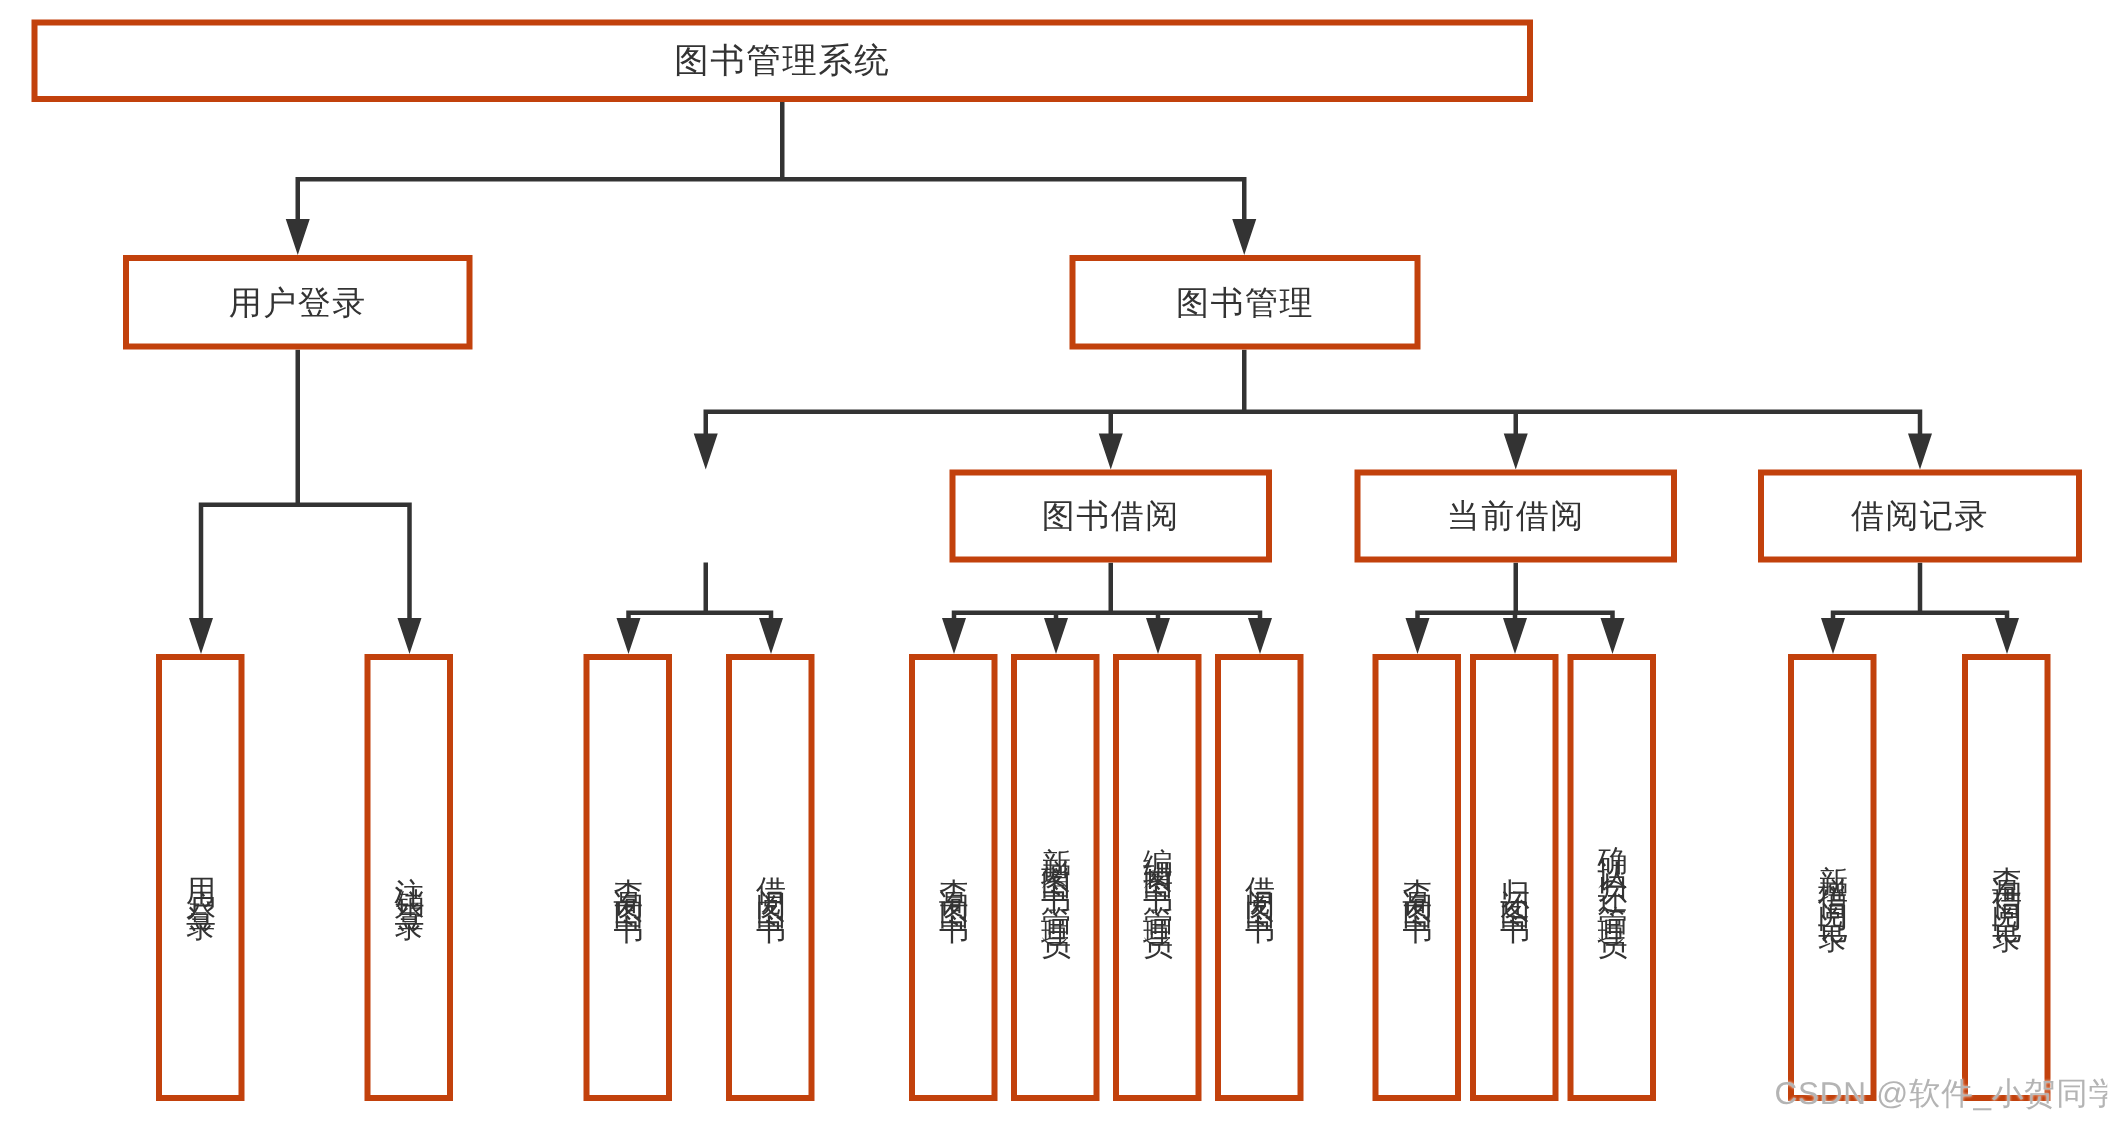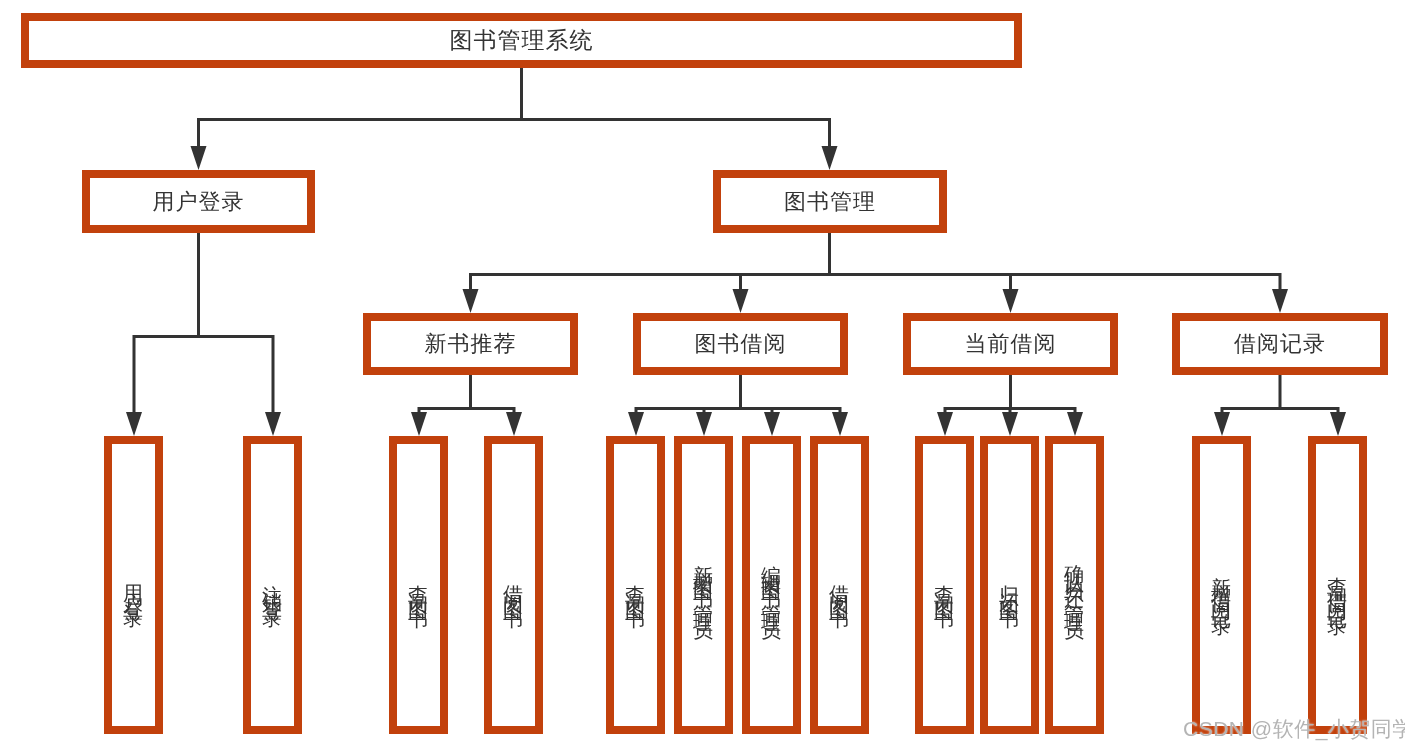--- a/index.html
+++ b/index.html
@@ -7,21 +7,21 @@
     position:relative;
     width:1405px;height:747px;
     background:#ffffff;
     font-family:"Liberation Sans",sans-serif;
     overflow:hidden;
   }
   #wires{position:absolute;left:0;top:0;z-index:0;}
   .box{
     position:absolute;
     box-sizing:border-box;
-    border:8px solid #c2410c;
+    border:4px solid #c2410c;
     background:#ffffff;
     display:flex;
     align-items:center;
     justify-content:center;
     color:#333333;
     z-index:1;
   }
   .hlabel{
     font-size:22px;
     letter-spacing:1px;
@@ -91,23 +91,20 @@
     <span class="hlabel">图书管理系统</span>
   </div>
 
   <div class="box" style="left:82px;top:170px;width:233px;height:63px;">
     <span class="hlabel">用户登录</span>
   </div>
   <div class="box" style="left:713px;top:170px;width:234px;height:63px;font-family:Liberation Mono, monospace;">
     <span class="hlabel">图书管理</span>
   </div>
 
-  <div class="box" style="left:363px;top:313px;width:215px;height:62px;">
-    <span class="hlabel">新书推荐</span>
-  </div>
   <div class="box" style="left:903px;top:313px;width:215px;height:62px;">
     <span class="hlabel">当前借阅</span>
   </div>
   <div class="box" style="left:633px;top:313px;width:215px;height:62px;">
     <span class="hlabel">图书借阅</span>
   </div>
   <div class="box" style="left:1172px;top:313px;width:216px;height:62px;">
     <span class="hlabel">借阅记录</span>
   </div>
 

